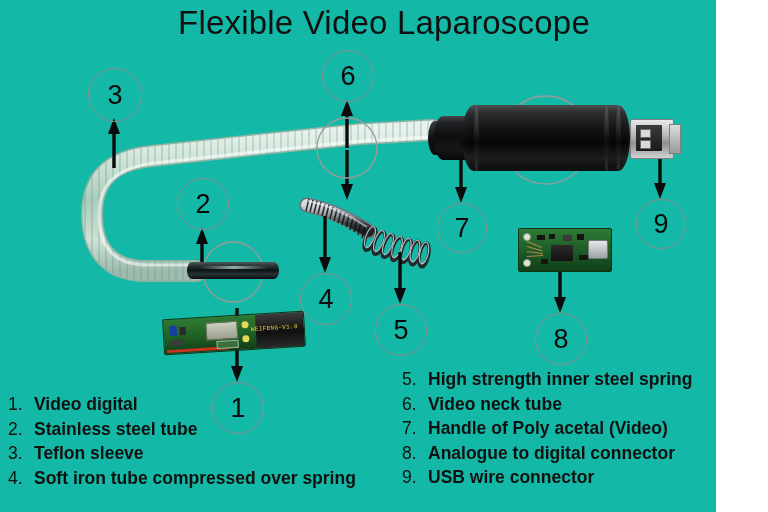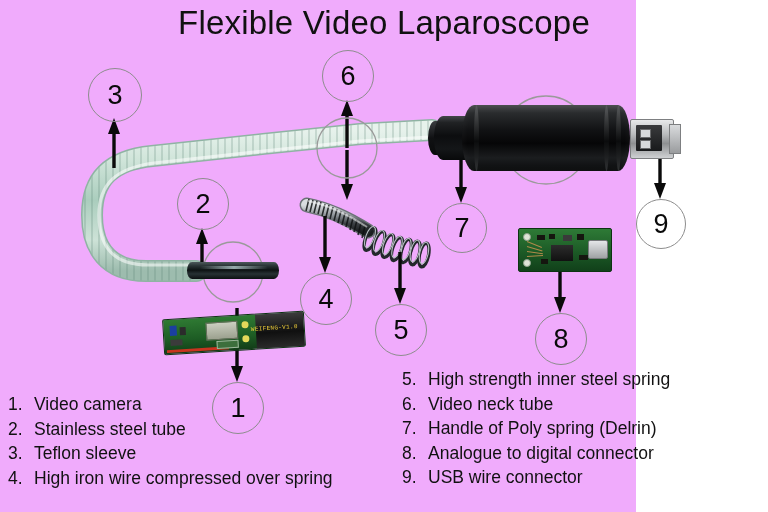--- a/index.html
+++ b/index.html
@@ -1,19 +1,19 @@
 <!DOCTYPE html>
 <html><head>
 <meta charset="utf-8">
 <style>
   html,body{margin:0;padding:0;background:#ffffff;}
   body{width:768px;height:512px;position:relative;overflow:hidden;
        font-family:"Liberation Sans","DejaVu Sans",sans-serif;color:#111;}
 
-  #stage{position:absolute;inset:0;width:636px;height:512px;background:#f0abfc;}
+  #stage{position:absolute;inset:0;width:716px;height:512px;background:#14b8a6;}
 
   
   #title{position:absolute;left:0;top:4px;width:768px;text-align:center;
          font-size:33px;font-weight:400;letter-spacing:.2px;color:#111;
          font-family:"Liberation Sans","DejaVu Sans",sans-serif;}
 
   
   #photo{position:absolute;left:0;top:44px;width:768px;height:330px;}
 
   
@@ -86,21 +86,21 @@
            font-size:27px;color:#0a0a0a;line-height:1;
            font-family:"Liberation Sans","DejaVu Sans",sans-serif;}
 
   
   .legend{position:absolute;font-size:17.5px;line-height:24.5px;color:#111;
           font-family:"Liberation Sans","DejaVu Sans",sans-serif;}
   #legend-left{left:8px;top:392px;width:390px;}
   #legend-right{left:402px;top:367px;width:366px;}
   .legend .row{display:flex;}
   .legend .num{width:26px;flex:0 0 26px;}
-  .legend .txt{flex:1 1 auto;white-space:nowrap;}
+  .legend .txt{flex:1 1 auto;white-space:nowrap;font-weight:bold;}
 </style>
 </head>
 <body>
 
 <div id="stage">
 
   <div id="title">Flexible Video Laparoscope</div>
 
   <div id="photo"></div>
 
@@ -290,48 +290,48 @@
   <div class="callout" style="left:535px;top:313px;width:50px;height:50px;">
     <span>8</span>
     </div>
   <div class="callout" style="left:636px;top:199px;width:48px;height:48px;">
     <span>9</span>
     </div>
 
   <div class="legend" id="legend-left">
     <div class="row">
       <span class="num">1.</span>
-      <span class="txt">Video camera</span>
+      <span class="txt">Video digital</span>
       </div>
     <div class="row">
       <span class="num">2.</span>
       <span class="txt">Stainless steel tube</span>
       </div>
     <div class="row">
       <span class="num">3.</span>
       <span class="txt">Teflon sleeve</span>
       </div>
     <div class="row">
       <span class="num">4.</span>
-      <span class="txt">High iron wire compressed over spring</span>
+      <span class="txt">Soft iron tube compressed over spring</span>
       </div>
   </div>
 
   <div class="legend" id="legend-right">
     <div class="row">
       <span class="num">5.</span>
       <span class="txt">High strength inner steel spring</span>
       </div>
     <div class="row">
       <span class="num">6.</span>
       <span class="txt">Video neck tube</span>
       </div>
     <div class="row">
       <span class="num">7.</span>
-      <span class="txt">Handle of Poly spring (Delrin)</span>
+      <span class="txt">Handle of Poly acetal (Video)</span>
       </div>
     <div class="row">
       <span class="num">8.</span>
       <span class="txt">Analogue to digital connector</span>
       </div>
     <div class="row">
       <span class="num">9.</span>
       <span class="txt">USB wire connector</span>
       </div>
   </div>

